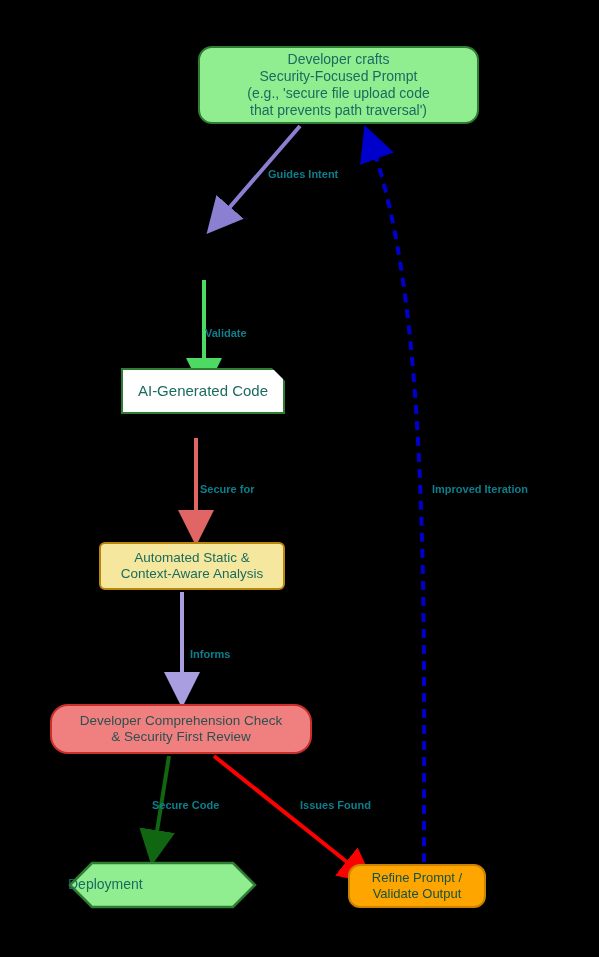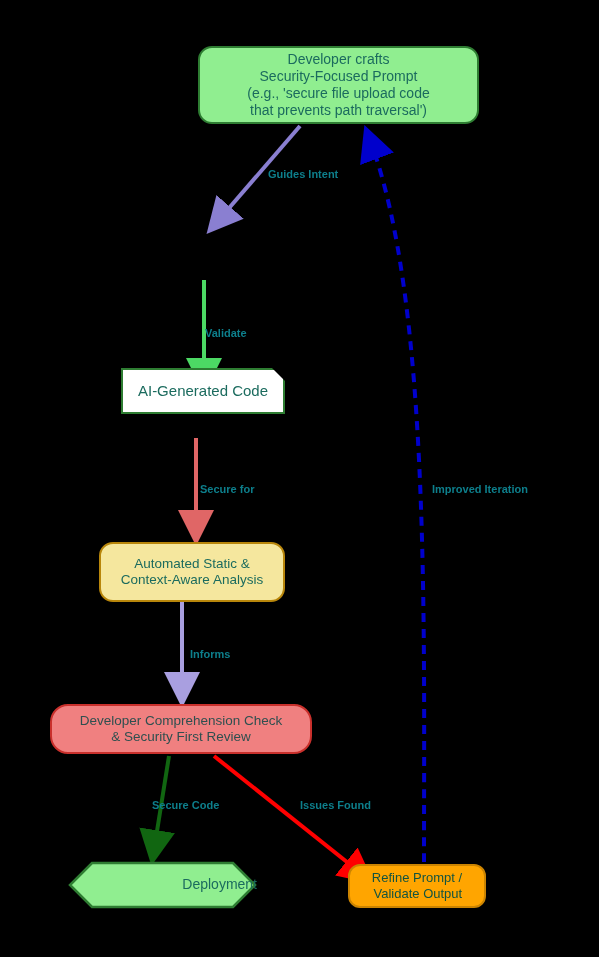--- a/index.html
+++ b/index.html
@@ -19,35 +19,35 @@
   #n-engine{left:93px;top:234px;width:224px;height:44px;background:#fbfbe0;
             border:2px solid #2e7d32;border-radius:50px/14px;font-size:15px;}
 
   
   #n-code{left:121px;top:368px;width:164px;height:46px;background:#fff;
           border:2px solid #2e7d32;font-size:15px;}
   #n-code .fold2{position:absolute;right:-2px;top:-2px;width:0;height:0;
           border-left:13px solid transparent;border-top:13px solid #000;}
 
   
-  #n-analysis{left:99px;top:542px;width:186px;height:60px;background:#f5e79e;
-          border:2px solid #b8860b;border-radius:14px;font-size:13.5px;align-items:center;}
+  #n-analysis{left:99px;top:542px;width:186px;height:48px;background:#f5e79e;
+          border:2px solid #b8860b;border-radius:6px;font-size:13.5px;align-items:center;}
 
   
   #n-review{left:50px;top:704px;width:262px;height:50px;background:#f08080;
           border:2px solid #c9302c;border-radius:18px;font-size:13.5px;color:#2f4f4f;}
 
   
   #n-deploy{left:68px;top:861px;width:189px;height:48px;font-size:14px;}
   #n-deploy .hexshape{position:absolute;left:0;top:0;width:189px;height:48px;}
-  #n-deploy .hextext{position:relative;z-index:2;width:100%;text-align:right;}
+  #n-deploy .hextext{position:relative;z-index:2;width:100%;text-align:left;}
 
   
   #n-refine{left:348px;top:864px;width:138px;height:44px;background:#ffa500;
-          border:2px solid #cc8400;border-radius:12px;font-size:13px;color:#13543f;text-align:right;}
+          border:2px solid #cc8400;border-radius:12px;font-size:13px;color:#13543f;}
 
   .elabel{position:absolute;color:#0d7f8c;font-size:11px;font-weight:bold;
           white-space:nowrap;}
 </style>
 </head>
 <body>
 
 <div id="stage">
 
   <svg class="edges" viewBox="0 0 599 957">

